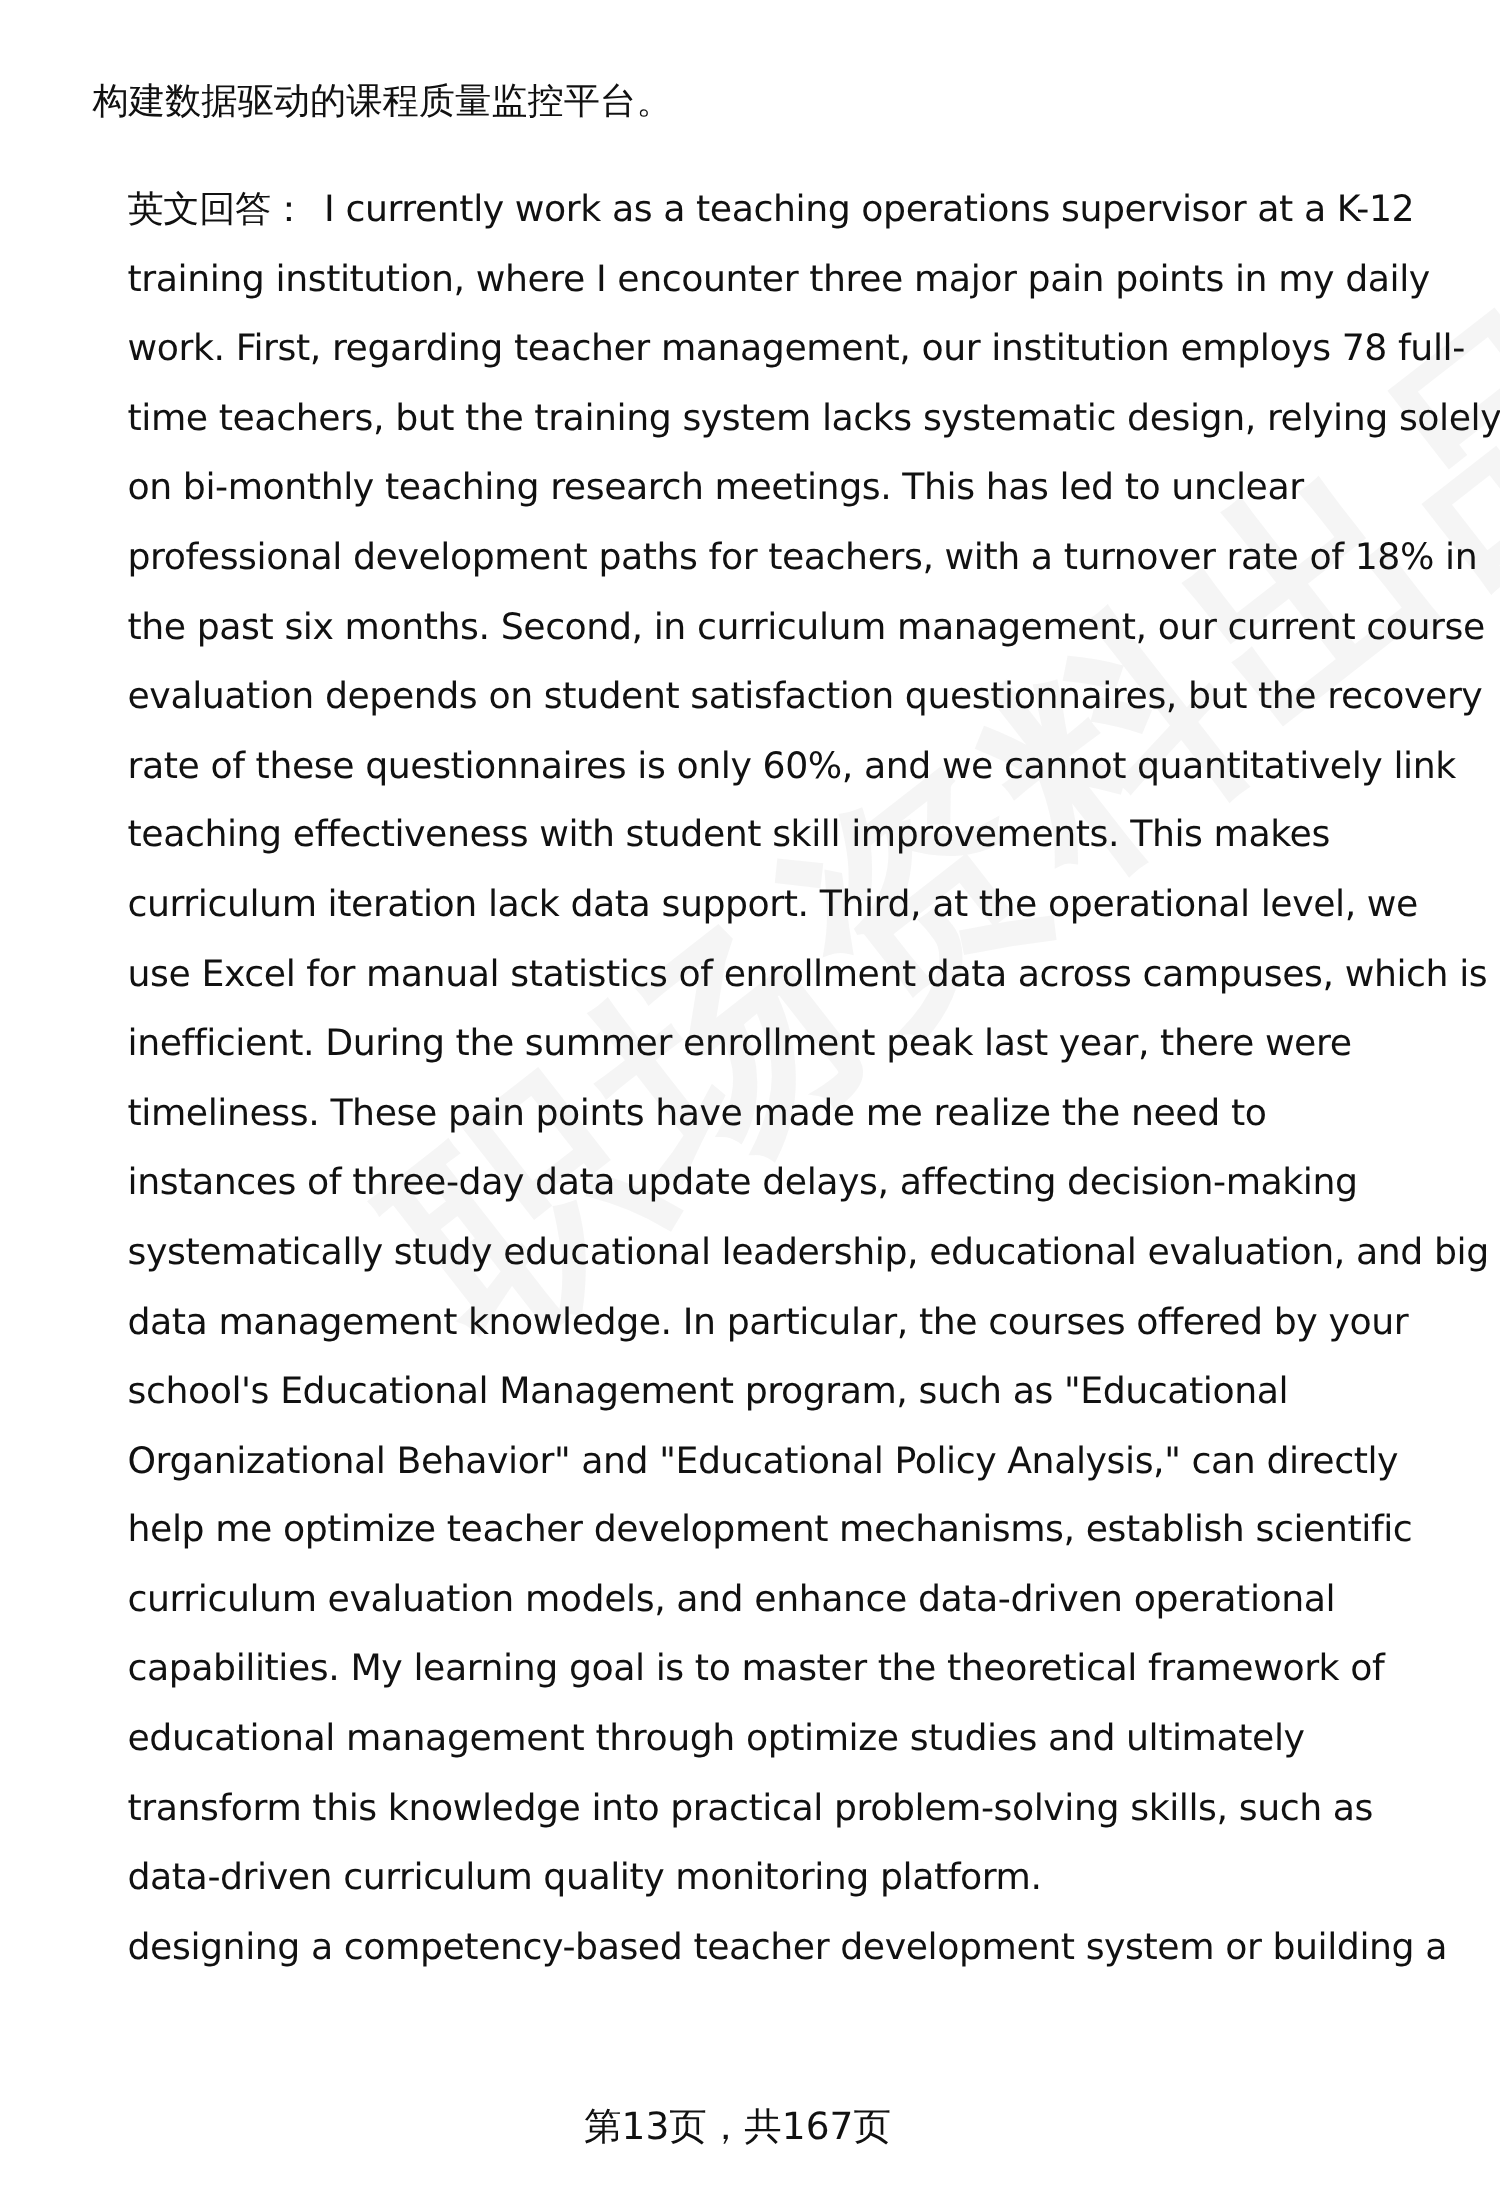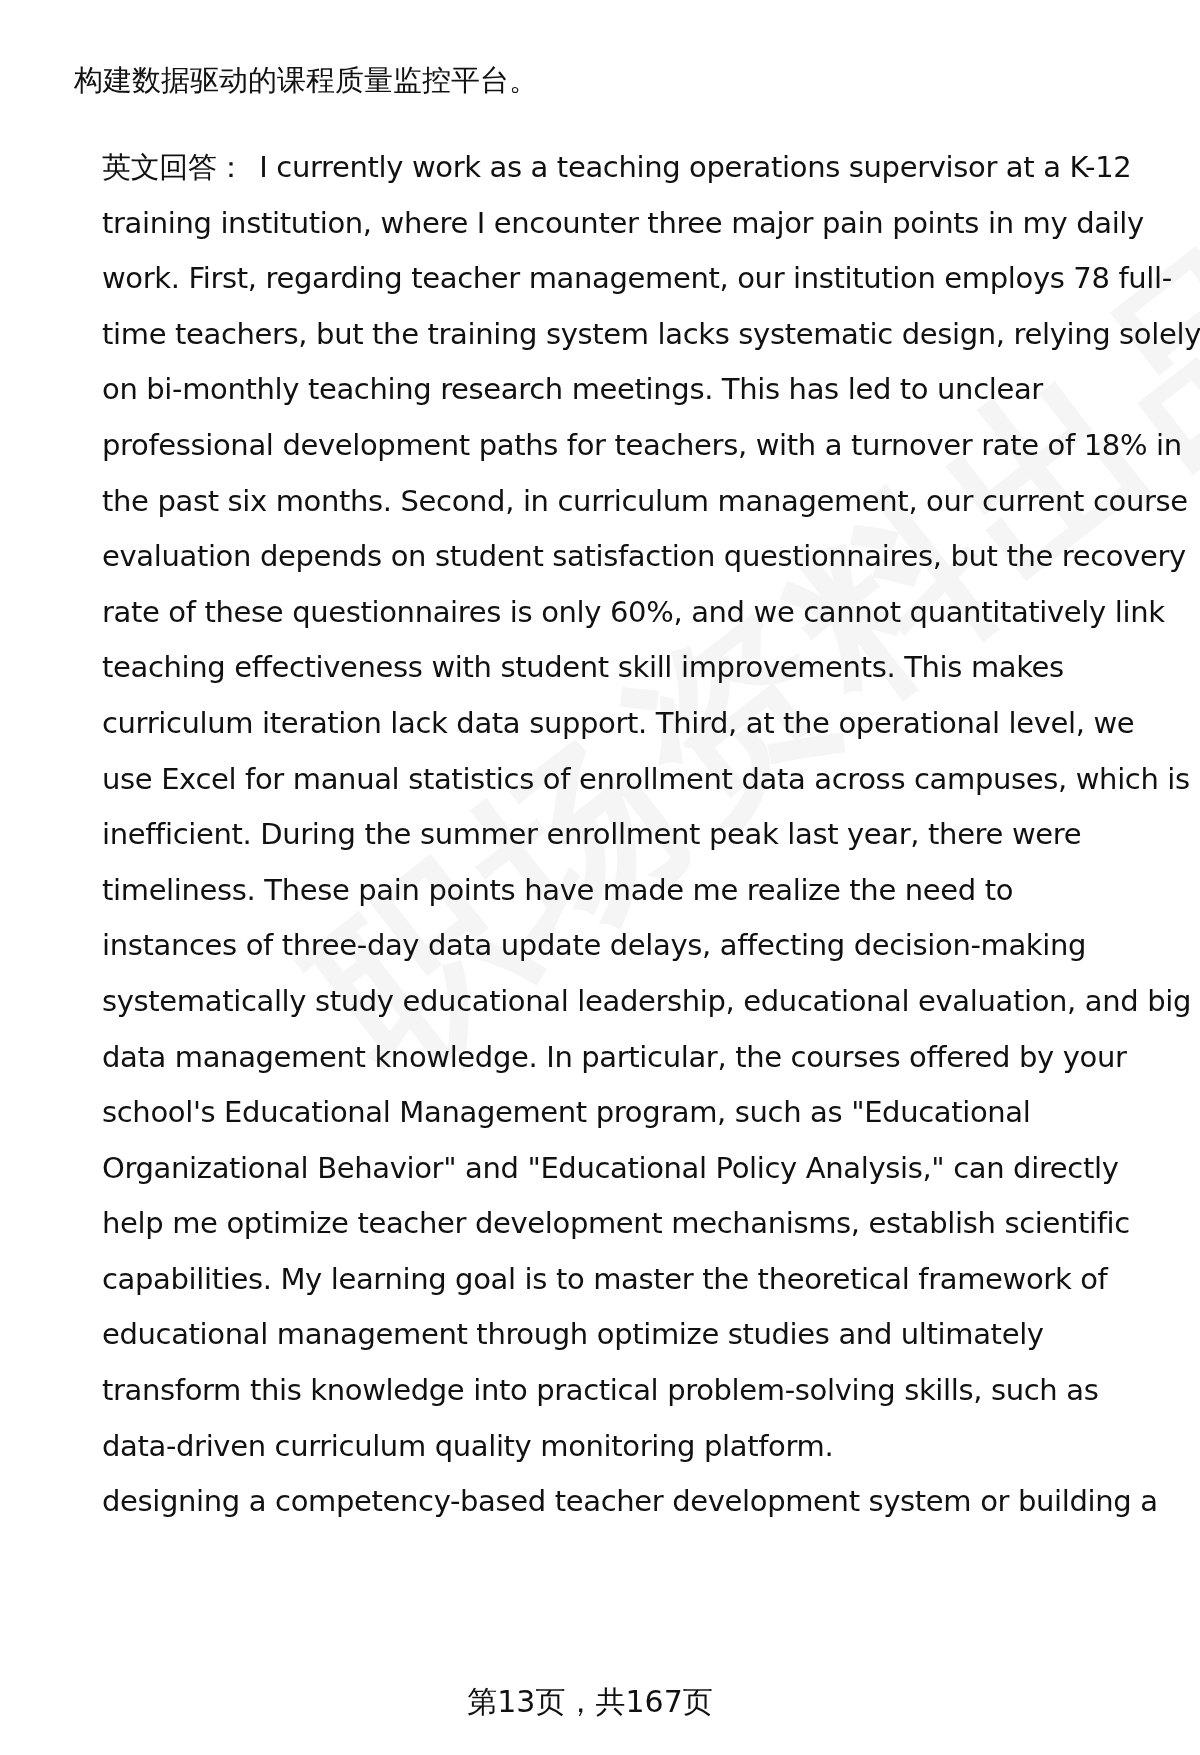--- a/index.html
+++ b/index.html
@@ -96,20 +96,21 @@
     <span class="line">curriculum iteration lack data support. Third, at the operational level, we</span>
     <span class="line">use Excel for manual statistics of enrollment data across campuses, which is</span>
     <span class="line">inefficient. During the summer enrollment peak last year, there were</span>
     <span class="line">timeliness. These pain points have made me realize the need to</span>
     <span class="line">instances of three-day data update delays, affecting decision-making</span>
     <span class="line">systematically study educational leadership, educational evaluation, and big</span>
     <span class="line">data management knowledge. In particular, the courses offered by your</span>
     <span class="line">school's Educational Management program, such as "Educational</span>
     <span class="line">Organizational Behavior" and "Educational Policy Analysis," can directly</span>
     <span class="line">help me optimize teacher development mechanisms, establish scientific</span>
+    <span class="line">curriculum evaluation models, and enhance data-driven operational</span>
     <span class="line">capabilities. My learning goal is to master the theoretical framework of</span>
     <span class="line">educational management through optimize studies and ultimately</span>
     <span class="line">transform this knowledge into practical problem-solving skills, such as</span>
     <span class="line">data-driven curriculum quality monitoring platform.</span>
     <span class="line">designing a competency-based teacher development system or building a</span>
   </div>
 
   <div class="footer">第13页，共167页</div>
 
 </div>

